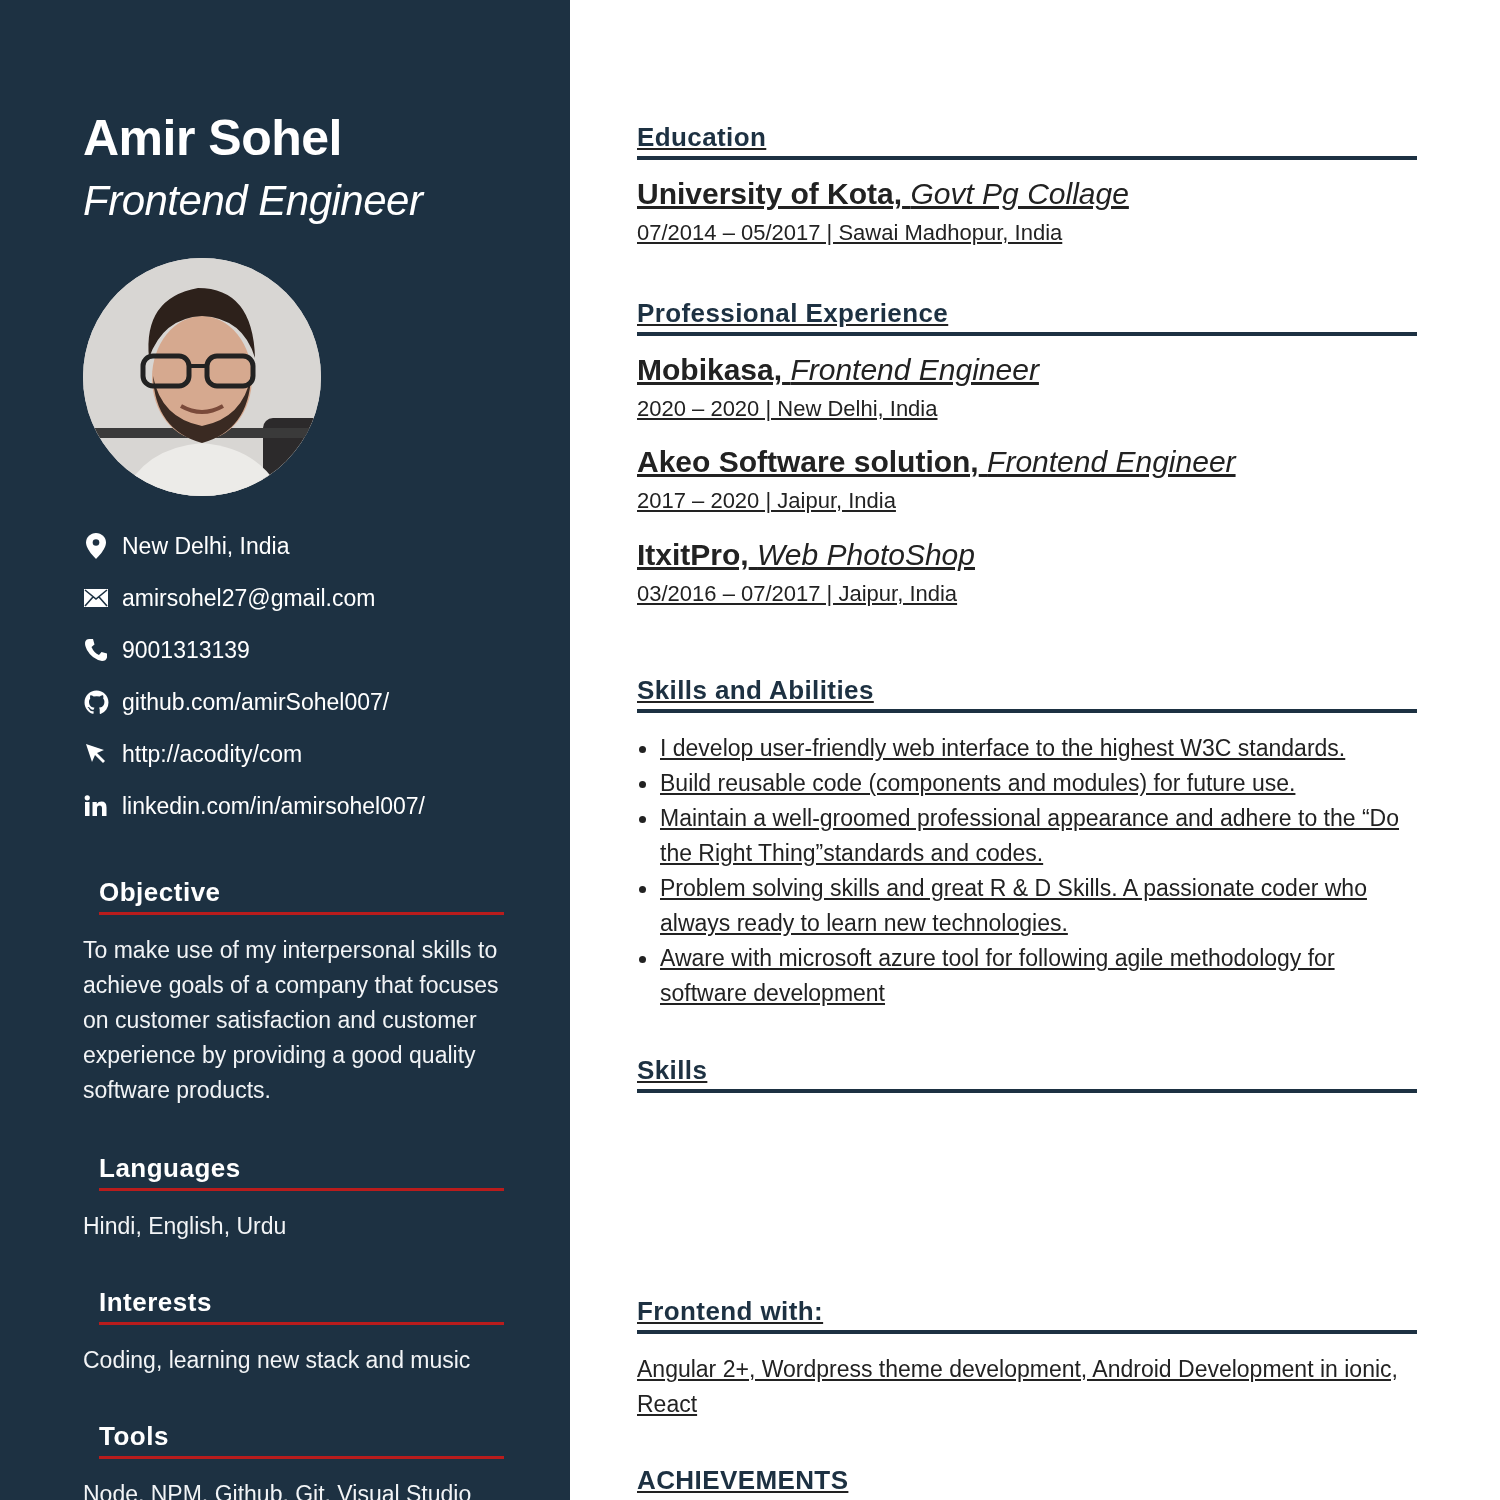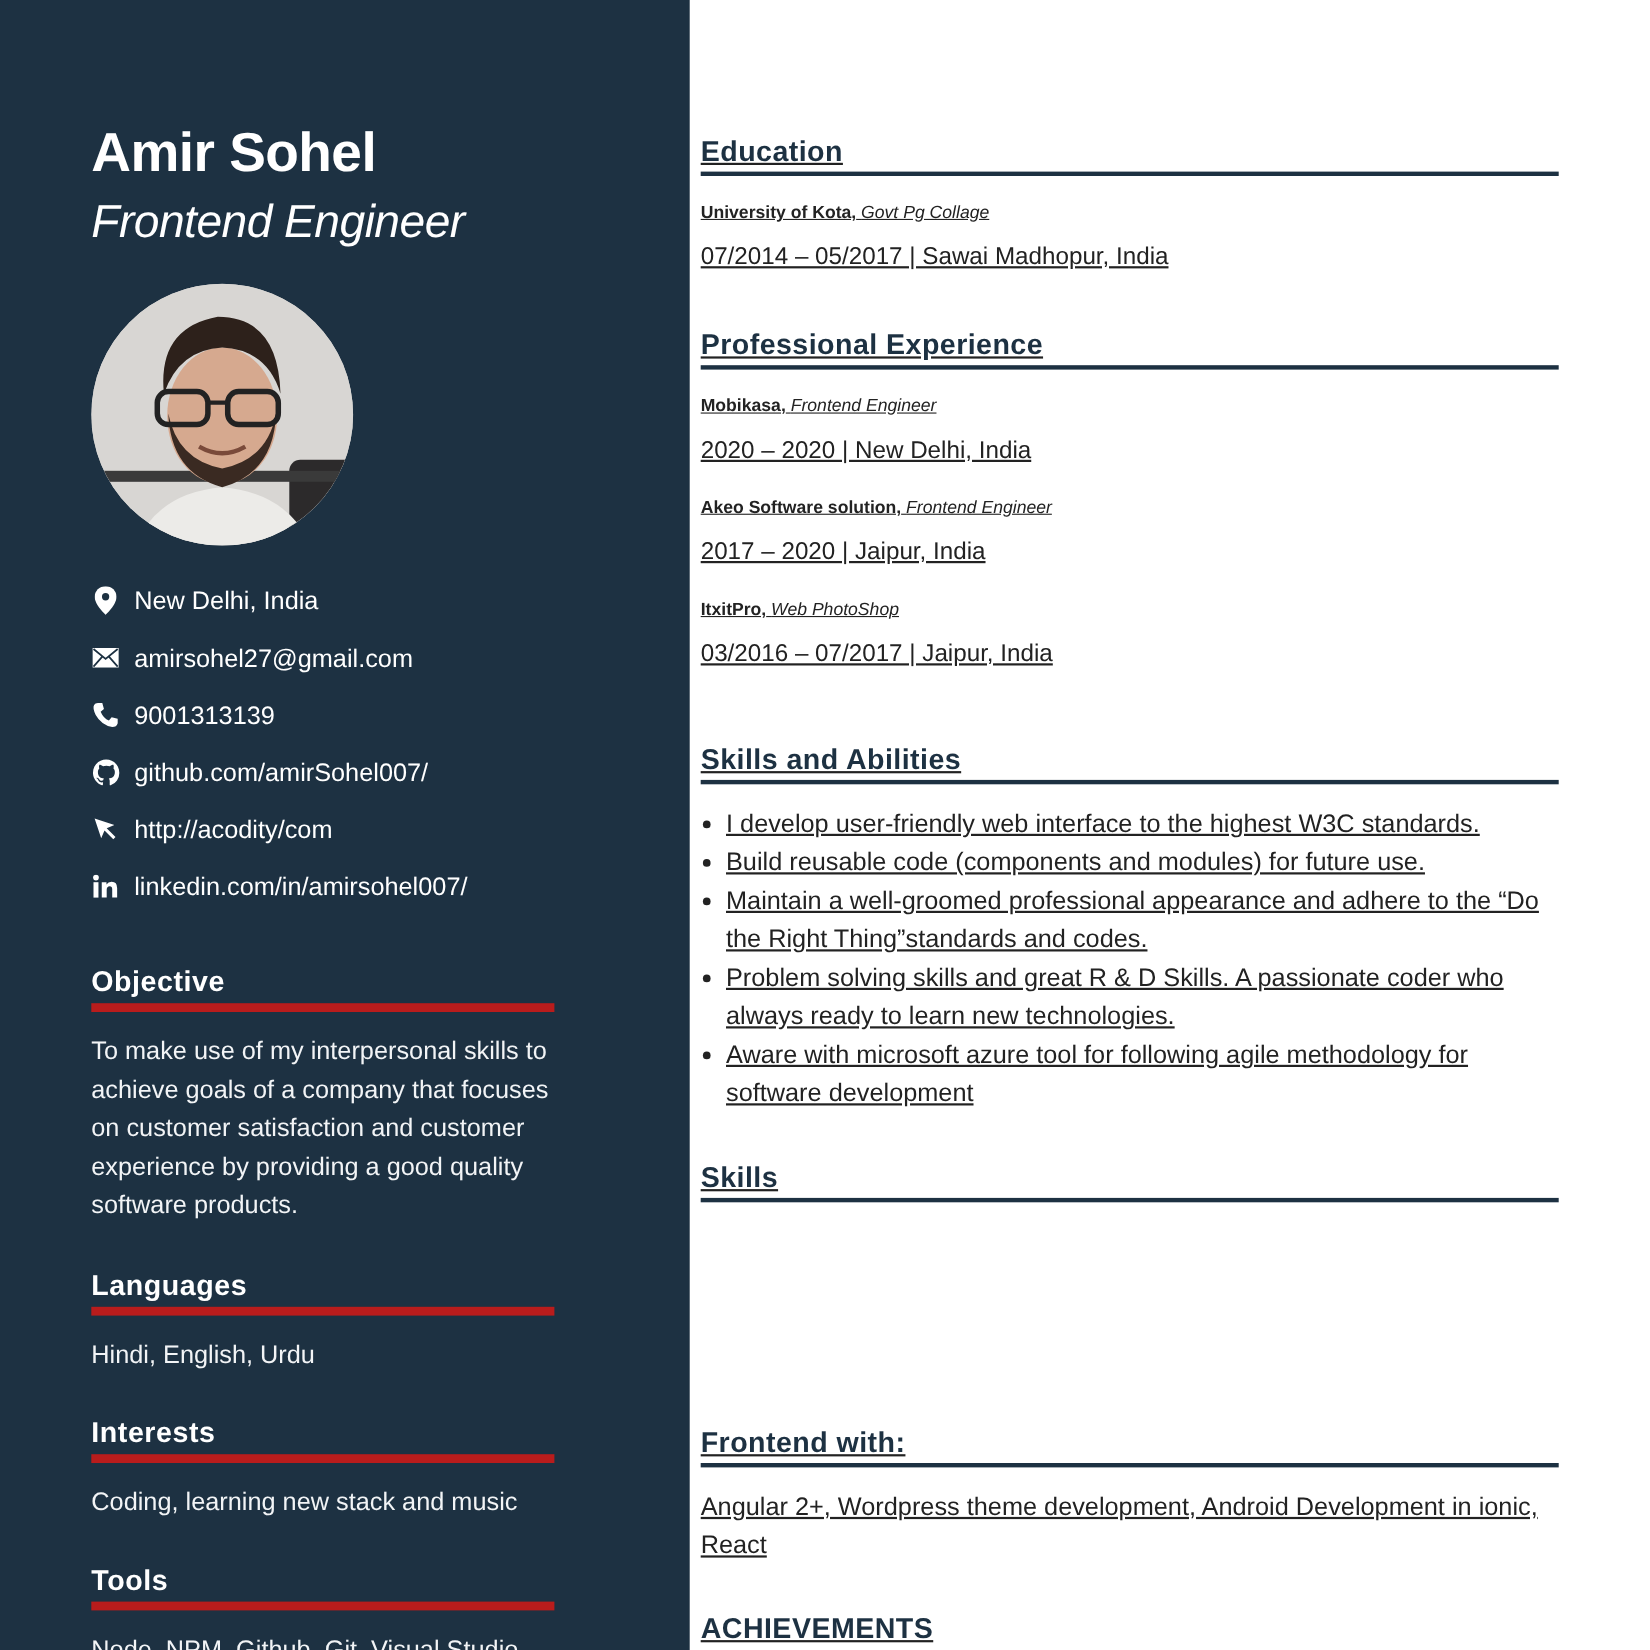--- a/index.html
+++ b/index.html
@@ -4,21 +4,21 @@
   <style>
     html, body { margin: 0; padding: 0; }
     body {
       width: 1500px; height: 1500px; overflow: hidden;
       background: #ffffff;
       font-family: "Liberation Sans", sans-serif;
       position: relative;
     }
     .sidebar {
       position: absolute; left: 0; top: 0;
-      width: 627px; height: 1500px;
+      width: 570px; height: 1500px;
       background: #1d3142; color: #ffffff;
       box-sizing: border-box;
       padding: 0 66px 0 83px;
     }
     .name {
       position: absolute; left: 83px; top: 108px;
       font-size: 50px; font-weight: bold; letter-spacing: -0.5px;
       line-height: 60px; margin: 0;
     }
     .title {
@@ -42,37 +42,38 @@
       font-size: 23px;
     }
     .contacts .ic {
       width: 26px; height: 26px; margin-right: 13px;
       display: inline-flex; align-items: center; justify-content: center;
     }
     .side-section { position: absolute; left: 83px; width: 421px; }
     .side-h {
       font-size: 26px; font-weight: bold; letter-spacing: 0.5px;
       padding-bottom: 4px;
-      border-bottom: 8px solid #b91c1c;
+      border-bottom: 3px solid #b91c1c;
       line-height: 32px;
+      margin-left: 16px;
     }
     .side-p {
       font-size: 23px; line-height: 35px; margin-top: 18px;
       color: #f2f4f6;
     }
     .main { position: absolute; left: 637px; top: 0; width: 780px; color: #222222; }
     .sec { position: absolute; left: 0; width: 780px; text-decoration: underline; }
     .sec-h {
       color: #1d3142; font-size: 26px; font-weight: bold;
       letter-spacing: 0.4px; line-height: 32px;
       padding-bottom: 3px;
       border-bottom: 4px solid #1d3142;
     }
     .sec-h.noline { border-bottom: none; }
-    .entry-line1 { font-size: 16px; margin-top: 18px; line-height: 32px; }
+    .entry-line1 { font-size: 30px; margin-top: 18px; line-height: 32px; }
     .entry-line1 b { font-weight: bold; }
     .entry-line1 i { font-style: italic; }
     .entry-line2 { font-size: 22px; line-height: 32px; margin-top: 7px; }
     .bullets { list-style: none; margin: 18px 0 0 0; padding: 0; }
     .bullets li {
       position: relative; padding-left: 23px;
       font-size: 23px; line-height: 35px;
     }
     .bullets li::before {
       content: ""; position: absolute; left: 2px; top: 15px;

